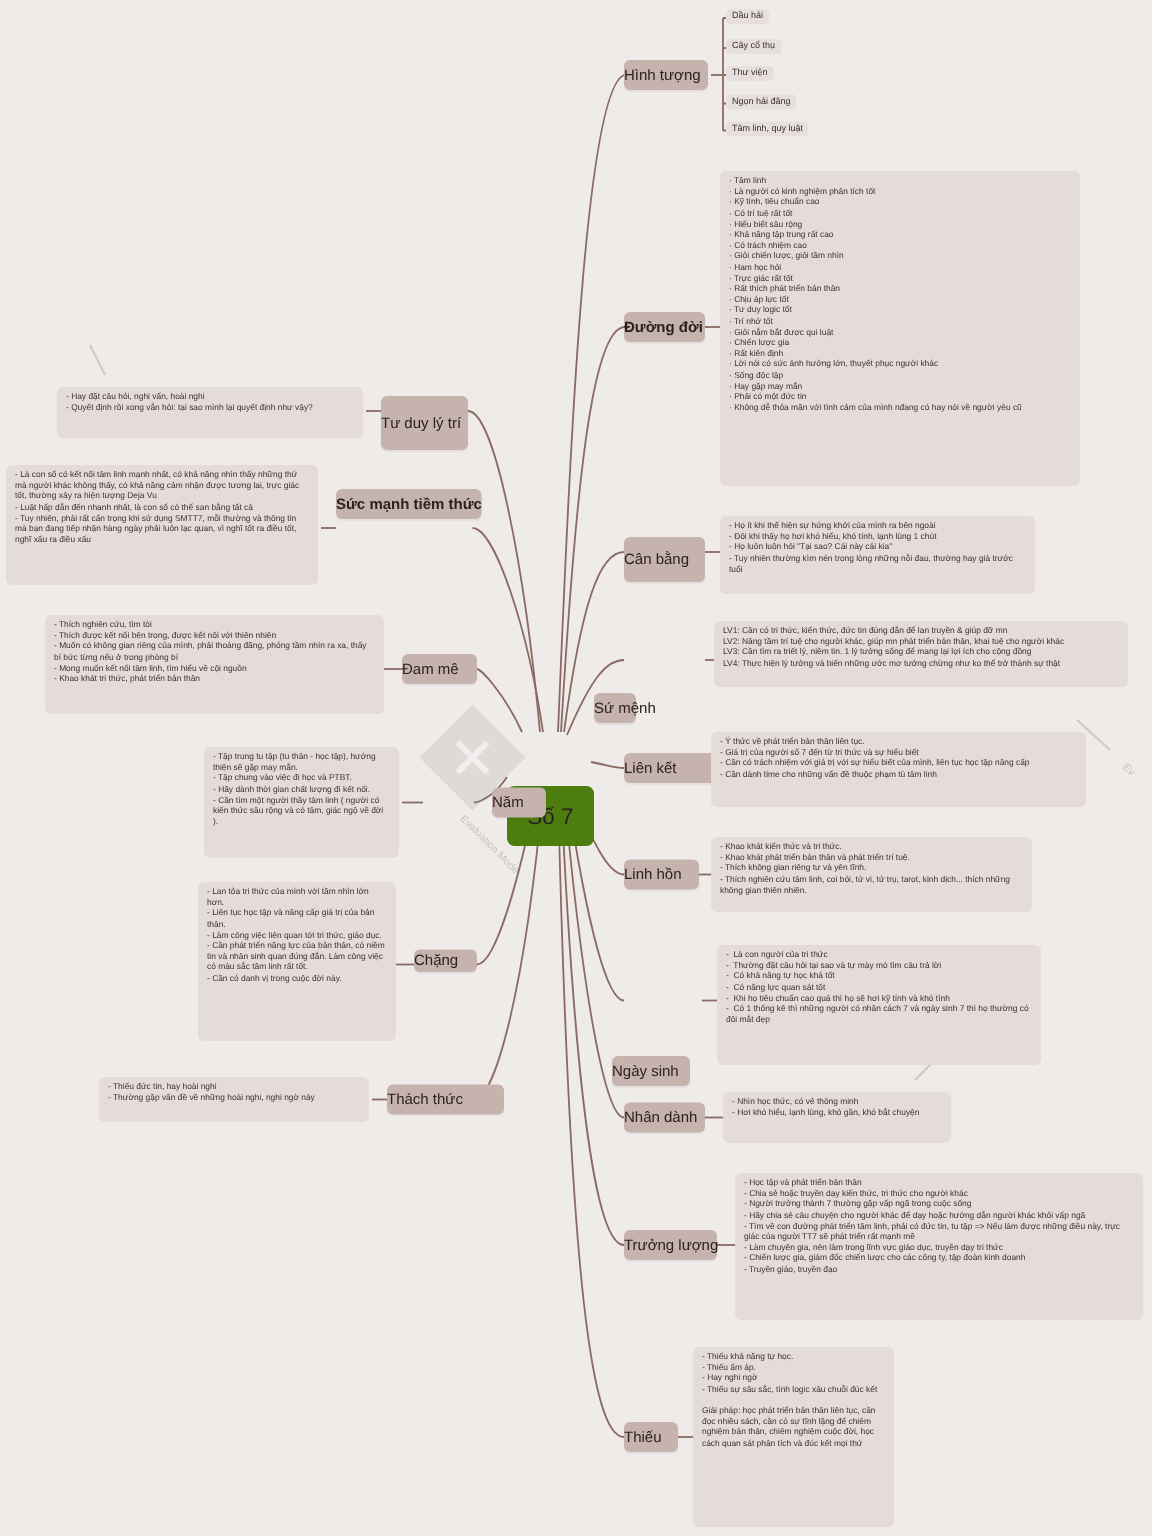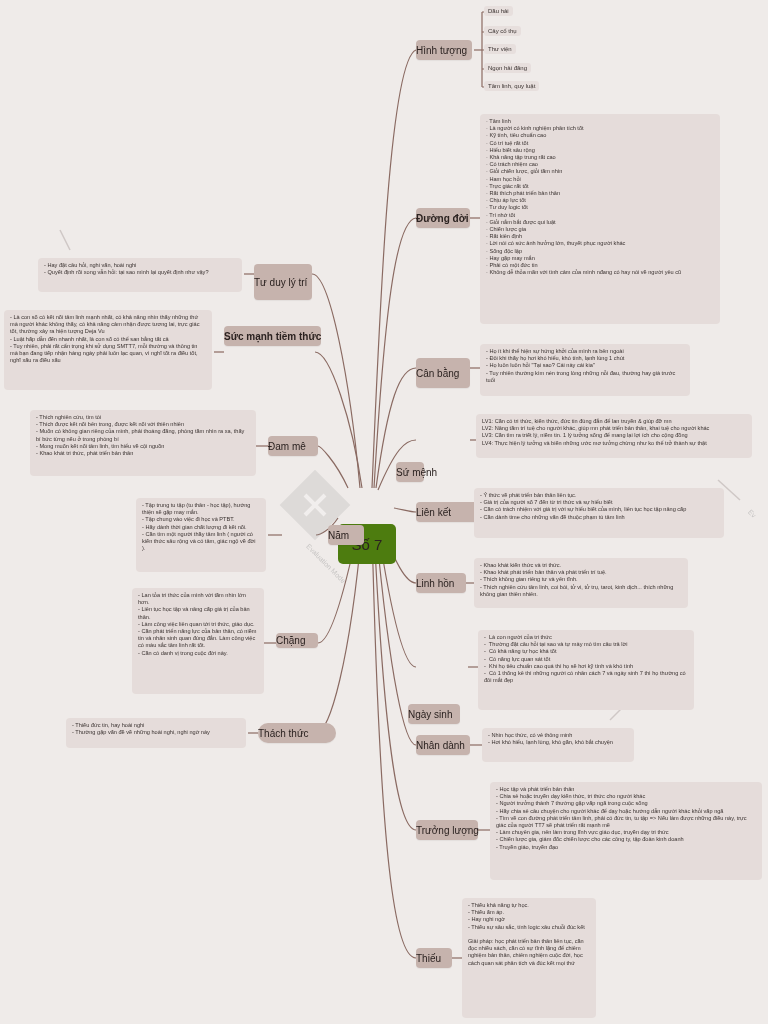--- a/index.html
+++ b/index.html
@@ -214,21 +214,21 @@
 
   <div class="node" style="left:276px;top:633px;width:42px;height:15px;">
     <span>Chặng</span>
   </div>
   <div class="note" style="left:132px;top:588px;width:132px;height:106px;">- Lan tỏa tri thức của mình với tầm nhìn lớn hơn.
 - Liên tục học tập và nâng cấp giá trị của bản thân.
 - Làm công việc liên quan tới tri thức, giáo dục.
 - Cần phát triển năng lực của bản thân, có niềm tin và nhân sinh quan đúng đắn. Làm công việc có màu sắc tâm linh rất tốt.
 - Cần có danh vị trong cuộc đời này.</div>
 
-  <div class="node" style="left:258px;top:723px;width:78px;height:20px;border-radius:10px;">
+  <div class="node" style="left:258px;top:723px;width:78px;height:20px;">
     <span>Thách thức</span>
   </div>
   <div class="note" style="left:66px;top:718px;width:180px;height:30px;">- Thiếu đức tin, hay hoài nghi
 - Thường gặp vấn đề về những hoài nghi, nghi ngờ này</div>
 
   <div class="wm-text" style="left:300px;top:560px;">Evaluation Mode</div>
   <div class="wm-text" style="left:748px;top:510px;">Ev</div>
 </div>
 
 </body></html>

